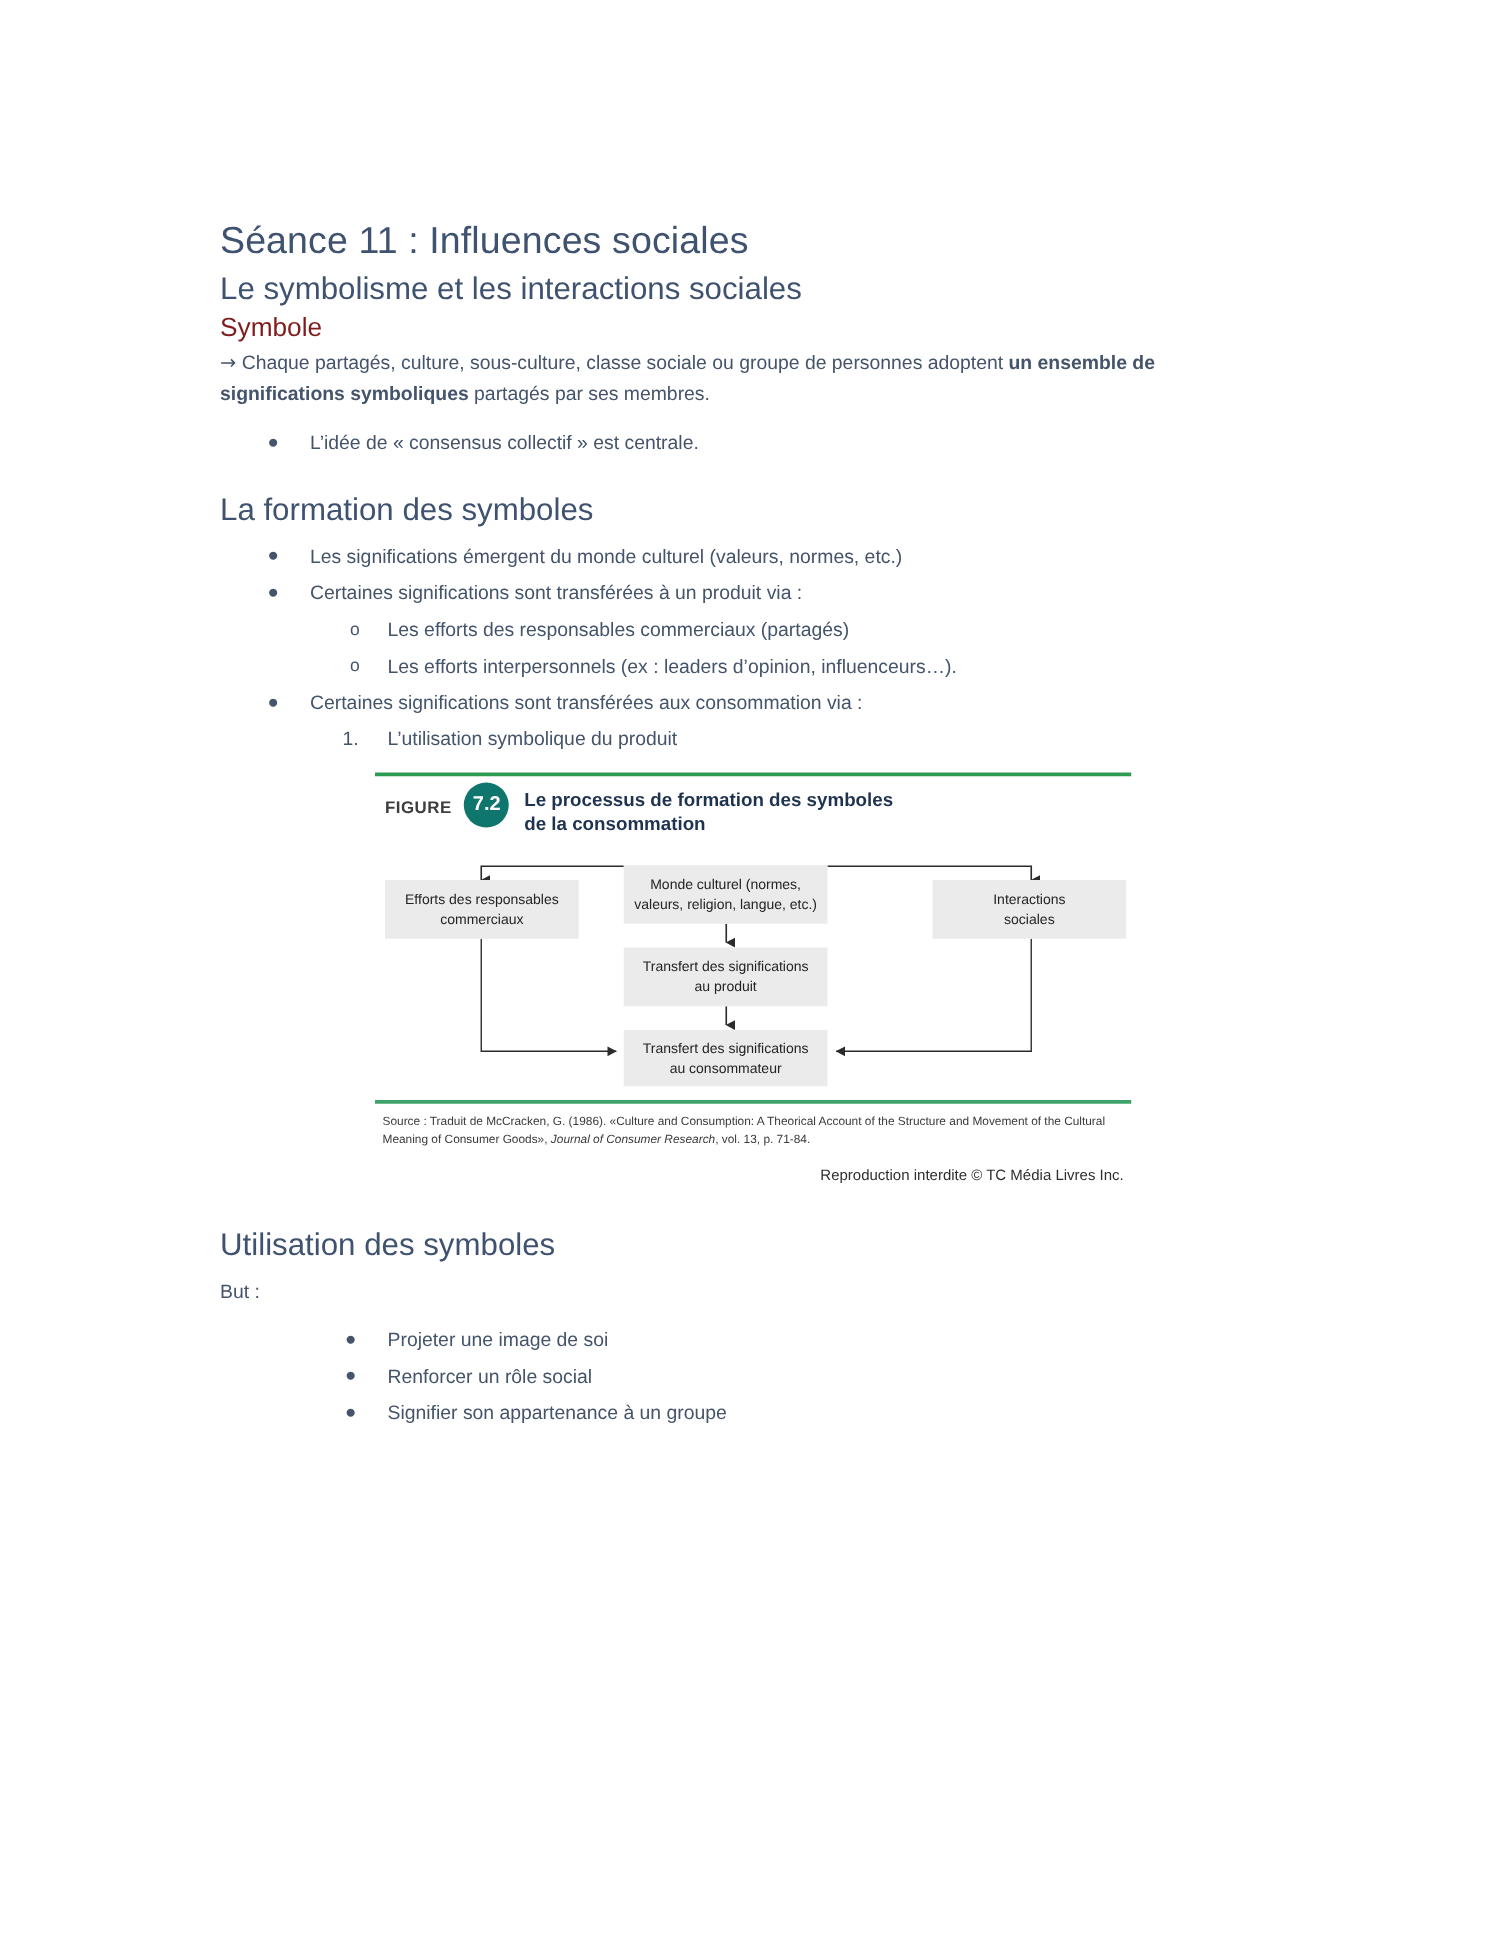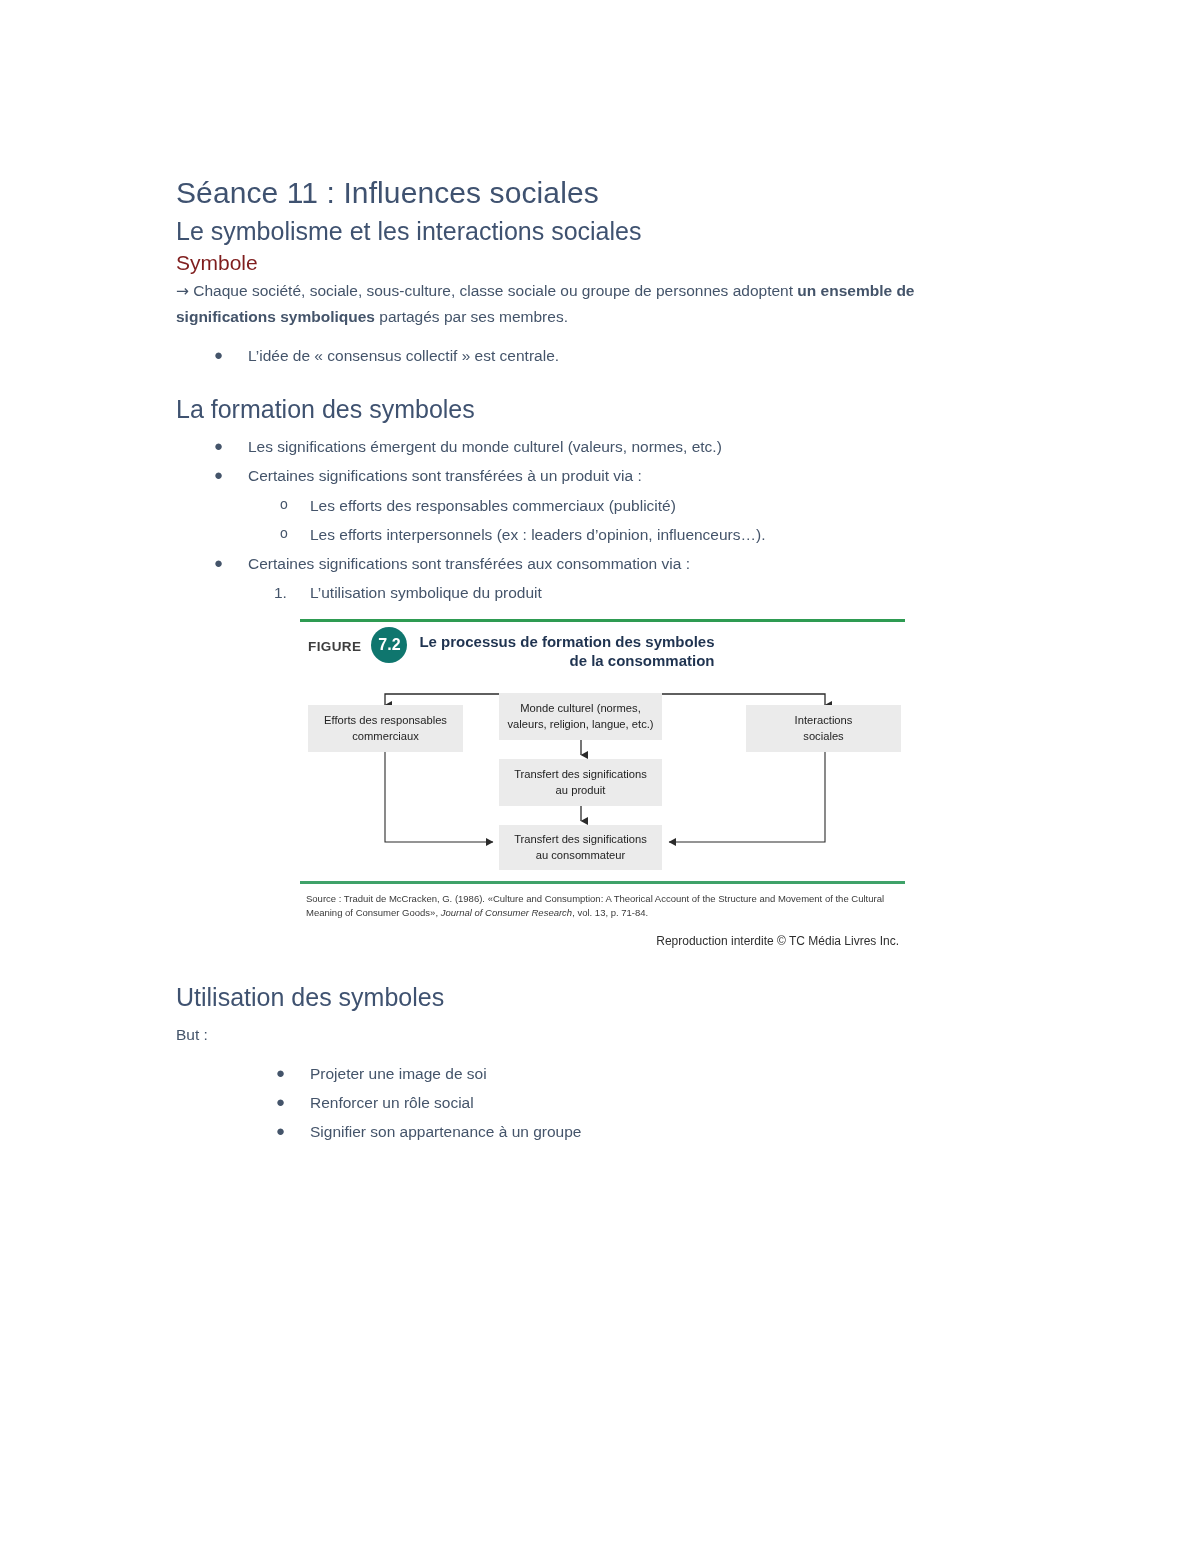--- a/index.html
+++ b/index.html
@@ -144,21 +144,20 @@
     width: 100%;
   }
   .rule-bottom { height: 3px; background: #3fa269; }
 
   .fig-header {
     position: relative;
     padding: 6px 0 10px 8px;
     display: flex;
     align-items: flex-start;
     margin-top: -1px;
-    text-align: right;
   }
   .fig-label {
     font-size: 13.5px;
     font-weight: 600;
     letter-spacing: 0.4px;
     color: #3d3d3d;
     padding-top: 12px;
     font-family: "Liberation Sans", sans-serif;
   }
   .fig-number-circle {
@@ -219,21 +218,21 @@
   <div class="content">
 
     <h1 class="doc-title">Séance 11 : Influences sociales</h1>
 
     <h2 class="doc-h2">Le symbolisme et les interactions sociales</h2>
 
     <h3 class="doc-h3">Symbole</h3>
 
 
     <p class="body">
-      <span class="arrow-glyph">→</span><span> Chaque société, sociale, sous-culture, classe sociale ou groupe de personnes adoptent </span><span class="b">un ensemble de significations symboliques</span><span> partagés par ses membres.</span>
+      <span class="arrow-glyph">→</span><span> Chaque partagés, culture, sous-culture, classe sociale ou groupe de personnes adoptent </span><span class="b">un ensemble de significations symboliques</span><span> partagés par ses membres.</span>
     </p>
 
     <ul class="lvl1">
       <li>
         <span class="bullet">●</span>
         <span>L’idée de « consensus collectif » est centrale.</span>
       </li>
     </ul>
 
     <h2 class="section-h">La formation des symboles</h2>
@@ -245,21 +244,21 @@
       </li>
       <li>
         <span class="bullet">●</span>
         <span>Certaines significations sont transférées à un produit via :</span>
       </li>
     </ul>
 
     <ul class="lvl2">
       <li>
         <span class="bullet">o</span>
-        <span>Les efforts des responsables commerciaux (publicité)</span>
+        <span>Les efforts des responsables commerciaux (partagés)</span>
       </li>
       <li>
         <span class="bullet">o</span>
         <span>Les efforts interpersonnels (ex : leaders d’opinion, influenceurs…).</span>
       </li>
     </ul>
 
     <ul class="lvl1">
       <li>
         <span class="bullet">●</span>

